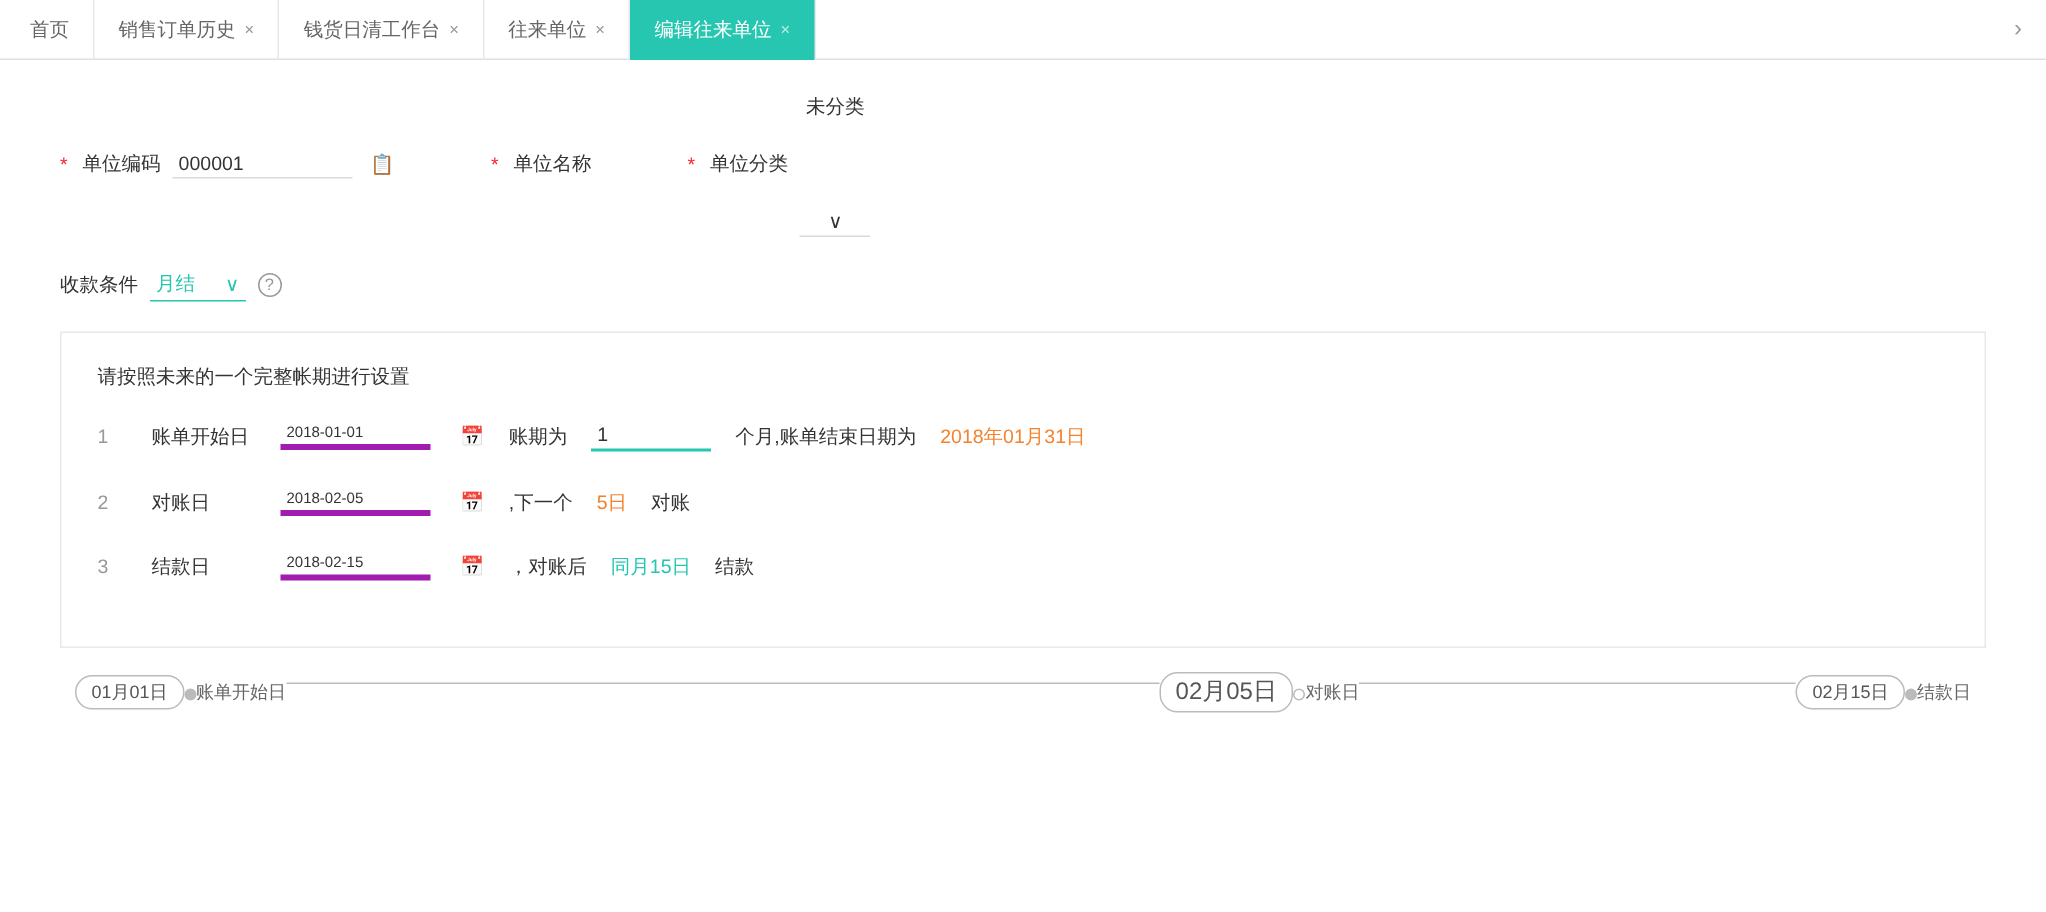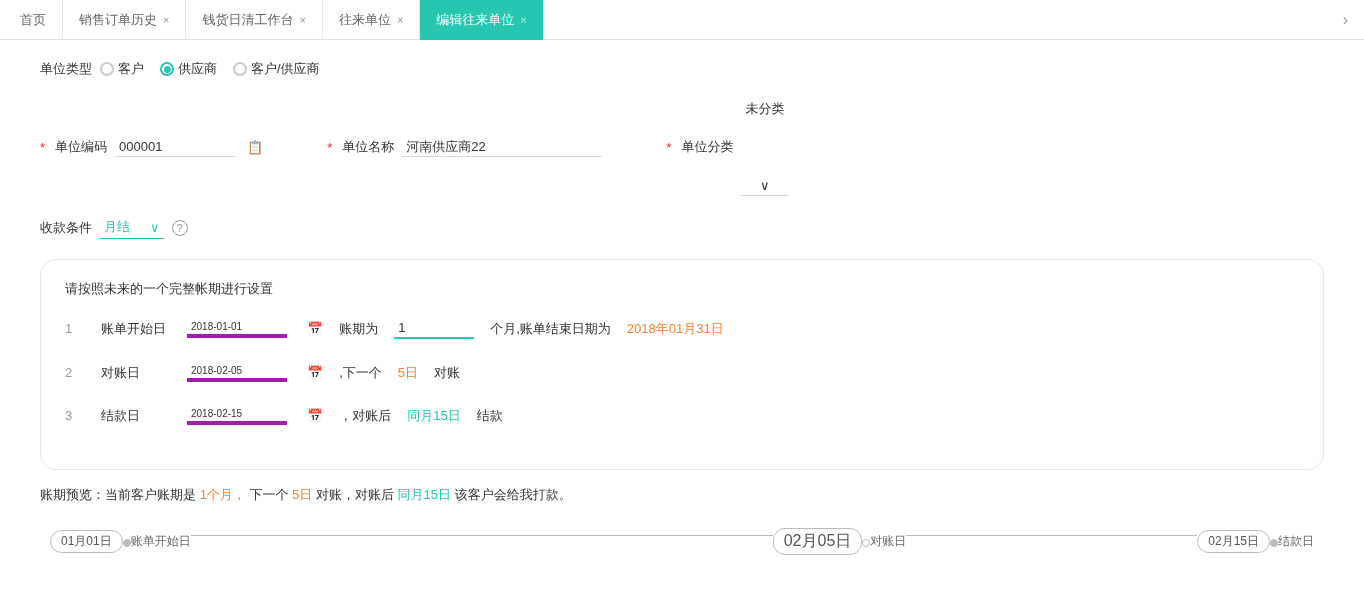--- a/index.html
+++ b/index.html
@@ -118,21 +118,21 @@
       display: flex; align-items: center; justify-content: center;
       font-size: 11px; color: #999; cursor: pointer;
     }
 
     
     .cal-icon { color: #26c6b0; cursor: pointer; margin-left: 4px; }
 
     
     .section-box {
       border: 1px solid #e8e8e8;
-      border-radius: 16px;
+      border-radius: 0;
       padding: 20px 24px;
       margin-bottom: 16px;
     }
     .section-title { font-size: 13px; color: #333; margin-bottom: 20px; }
 
     
     .data-row {
       display: flex;
       align-items: center;
       margin-bottom: 24px;
@@ -195,53 +195,31 @@
   </div>
   <div class="tab active">
     <span>编辑往来单位</span>
     <span class="close-icon">×</span>
   </div>
   <div class="nav-arrow">›</div>
 </div>
 
 <div class="main-content">
 
-  <div class="form-row">
-    <div class="form-field">
-      <label>单位类型</label>
-      <div class="radio-group">
-        <div class="radio-item">
-          <div class="radio-circle"></div>
-          <span>客户</span>
-        </div>
-        <div class="radio-item">
-          <div class="radio-circle checked">
-            <div class="radio-inner"></div>
-          </div>
-          <span>供应商</span>
-        </div>
-        <div class="radio-item">
-          <div class="radio-circle"></div>
-          <span>客户/供应商</span>
-        </div>
-      </div>
-    </div>
-  </div>
 
   <div class="form-row">
     <div class="form-field">
       <span class="required-star">*</span>
       <label>单位编码</label>
       <input type="text" class="text-input" value="000001" style="">
       <span class="cal-icon">📋</span>
     </div>
     <div class="form-field" style="margin-left:32px;">
       <span class="required-star">*</span>
       <label>单位名称</label>
-      <input type="text" class="text-input name-input" value="河南供应商22" style="">
     </div>
     <div class="form-field" style="margin-left:32px;">
       <span class="required-star">*</span>
       <label>单位分类</label>
       <div class="select-field">
         <span>未分类</span>
         <span class="chevron-down">∨</span>
       </div>
     </div>
   </div>
@@ -287,29 +265,20 @@
       <span class="row-num">3</span>
       <span class="row-label">结款日</span>
       <input type="text" class="date-input" value="2018-02-15" style="">
       <span class="cal-icon">📅</span>
       <span class="row-desc">，对账后</span>
       <span class="row-desc highlight-cyan">同月15日</span>
       <span class="row-desc">结款</span>
     </div>
   </div>
 
-  <div class="preview-text">
-    <span>账期预览：当前客户账期是</span>
-    <span class="hl-orange">1个月，</span>
-    <span>下一个</span>
-    <span class="hl-orange">5日</span>
-    <span>对账，对账后</span>
-    <span class="hl-cyan">同月15日</span>
-    <span>该客户会给我打款。</span>
-  </div>
 
   <div style="display:flex; align-items:center; width:100%; padding: 0 10px;">
 
     <div class="tl-item">
       <div style="border:1px solid #bbb; border-radius:12px; padding:2px 10px; font-size:12px; color:#555; background:#fff; white-space:nowrap;">
         <span>01月01日</span>
       </div>
       <div style="width:8px;height:8px;border-radius:50%;border:1.5px solid #bbb;background:#bbb;margin:6px 0 4px 0;"></div>
       <div style="font-size:12px;color:#666;">账单开始日</div>
     </div>

